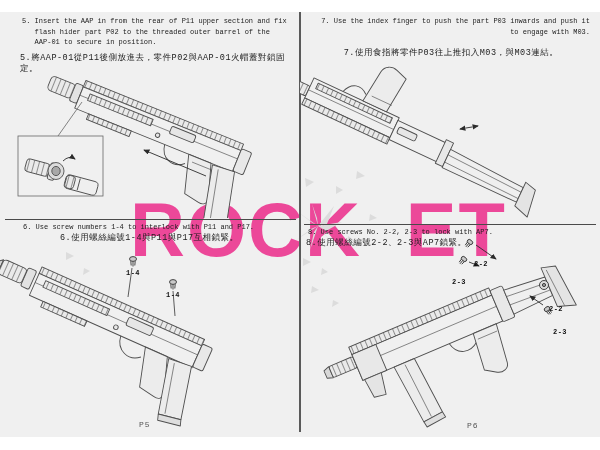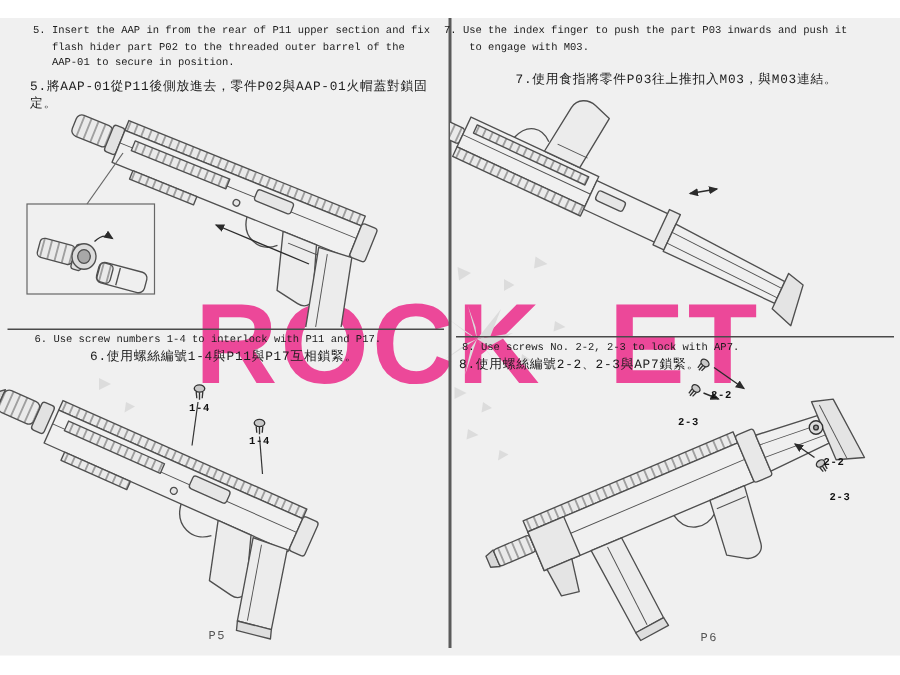--- a/index.html
+++ b/index.html
@@ -141,21 +141,21 @@
     <g transform="translate(67,106) rotate(15)">
       <rect x="0" y="0" width="33" height="14" rx="4"></rect>
       <rect x="0.5" y="0.5" width="9" height="13" rx="3" fill="url(#hp-a)"></rect>
       <line x1="14" y1="1" x2="14" y2="13"></line>
     </g>
   </g>
 
   <line x1="206" y1="108" x2="144" y2="82" stroke="#2b2b2b" stroke-width="0.9" marker-end="url(#ar-a)"></line>
 </svg>
 
-<div class="panel-text" style="left:296px;top:16px;width:284px;">7. Use the index finger to push the part P03 inwards and push it
+<div class="panel-text" style="left:306px;top:16px;width:284px;text-align:right;">7. Use the index finger to push the part P03 inwards and push it
     to engage with M03.</div>
 <div class="panel-text zh zh-right" style="left:310px;top:48px;width:282px;">7.使用食指將零件P03往上推扣入M03，與M03連結。</div>
 
 <svg class="illus" style="left:300px;top:58px;" width="300" height="164" viewBox="0 0 300 164">
   <defs>
     <pattern id="hp-b" patternUnits="userSpaceOnUse" width="5" height="12">
       <rect width="5" height="12" fill="#eaeaea"></rect>
       <line x1="2.5" y1="0" x2="2.5" y2="12" stroke="#8d8d8d" stroke-width="1"></line>
     </pattern>
     <marker id="ar-b" markerWidth="8" markerHeight="8" refX="6" refY="3" orient="auto">

